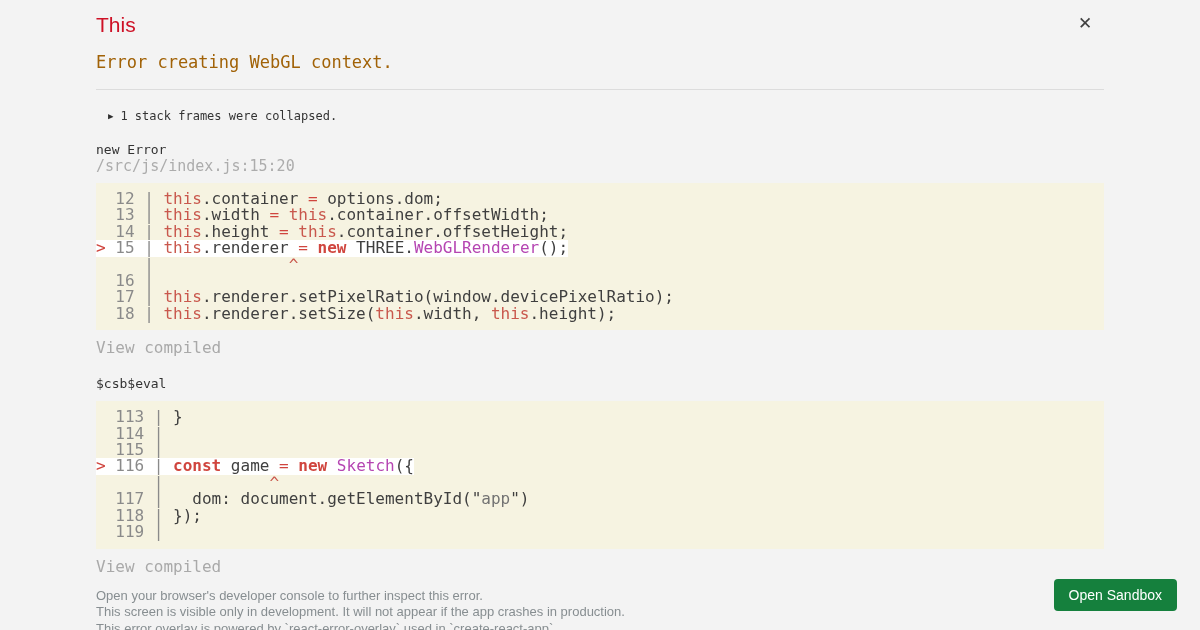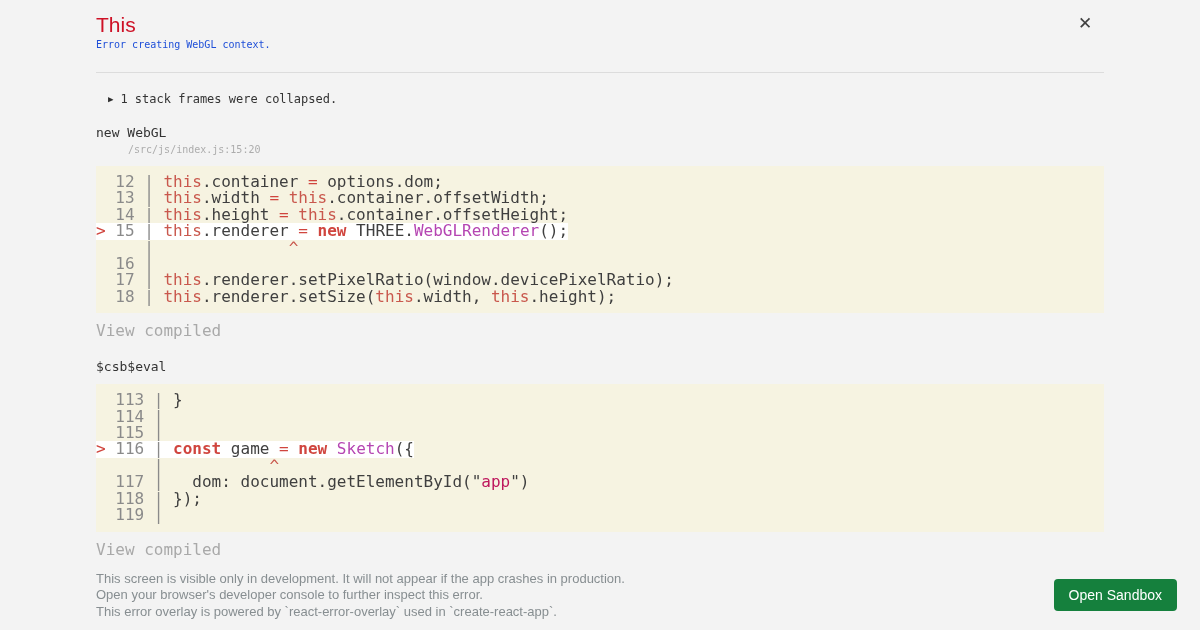--- a/index.html
+++ b/index.html
@@ -19,62 +19,63 @@
     font-size: 17px; line-height: 20px; color: #404040;
     cursor: pointer;
     font-family: "DejaVu Sans", "Liberation Sans", sans-serif;
   }
 
   h1.err-title {
     margin: 0; font-size: 21px; line-height: 23px;
     font-weight: 500; color: #ce1126;
   }
   .err-message {
+    margin-top: 17px;
     font-family: "DejaVu Sans Mono", monospace;
-    font-size: 10px; line-height: 18px; color: #1d4ed8;
+    font-size: 17px; line-height: 18px; color: #a16207;
   }
   .divider {
     margin: 18px 0 0 0; border: none;
     border-top: 1px solid #dcdcdc; height: 0;
   }
   .collapsed-row {
     margin-top: 19px;
     font-family: "DejaVu Sans Mono", monospace;
     font-size: 12px; color: #333; cursor: pointer; margin-left: 12px;
   }
   .tri { font-size: 9px; margin-right: 7px; color: #2e2e2e; vertical-align: 1px; }
 
   .frame { margin-top: 19px; }
   .frame-fn {
     font-family: "DejaVu Sans Mono", monospace;
     font-size: 13px; line-height: 15px; color: #333;
   }
   .frame-loc {
     margin-top: 3px;
     font-family: "DejaVu Sans Mono", monospace;
-    font-size: 10px; line-height: 13px; color: #acacac; margin-left: 32px;
+    font-size: 15px; line-height: 13px; color: #acacac;
   }
   .code-frame {
     margin: 10px 0 0 0; padding: 8px 0;
     background: #f6f3e1;
     font-family: "DejaVu Sans Mono", monospace;
     font-size: 16px; line-height: 16.4px;
     color: #3f3f3f;
   }
   .code-line { white-space: pre; min-height: 16.4px; }
   .line-inner { display: inline-block; }
   .line-inner.hl { background: #ffffff; }
   .tk-g { color: #8a8a8a; }
   .tk-m { color: #d0453e; }
   .tk-d { color: #3f3f3f; }
   .tk-k { color: #c9584d; }
   .tk-n { color: #d0453e; font-weight: bold; }
   .tk-o { color: #d0453e; }
   .tk-c { color: #b545b2; }
-  .tk-s { color: #be185d; }
+  .tk-s { color: #737373; }
   .tk-x { color: #c9584d; }
 
   .view-compiled {
     margin-top: 8px; display: inline-block;
     font-family: "DejaVu Sans Mono", monospace;
     font-size: 16px; color: #a9a9a9; cursor: pointer;
   }
   .footer {
     margin-top: 12px;
     font-size: 13px; line-height: 16.5px; color: #878e91;
@@ -97,35 +98,35 @@
 
   <div class="err-message">Error creating WebGL context.</div>
 
   <hr class="divider">
 
   <div class="collapsed-row">
     <span class="tri">▶</span><span>1 stack frames were collapsed.</span>
   </div>
 
   <div class="frame">
-    <div class="frame-fn">new WebGL</div>
+    <div class="frame-fn">new Error</div>
     <div class="frame-loc">/src/js/index.js:15:20</div>
     <pre class="code-frame"><div class="code-line"><span class="line-inner"><span class="tk-g">  12 | </span><span class="tk-k">this</span><span class="tk-d">.container </span><span class="tk-o">=</span><span class="tk-d"> options.dom;</span></span></div><div class="code-line"><span class="line-inner"><span class="tk-g">  13 | </span><span class="tk-k">this</span><span class="tk-d">.width </span><span class="tk-o">=</span><span class="tk-d"> </span><span class="tk-k">this</span><span class="tk-d">.container.offsetWidth;</span></span></div><div class="code-line"><span class="line-inner"><span class="tk-g">  14 | </span><span class="tk-k">this</span><span class="tk-d">.height </span><span class="tk-o">=</span><span class="tk-d"> </span><span class="tk-k">this</span><span class="tk-d">.container.offsetHeight;</span></span></div><div class="code-line"><span class="line-inner hl"><span class="tk-m">&gt; </span><span class="tk-g">15 | </span><span class="tk-k">this</span><span class="tk-d">.renderer </span><span class="tk-o">=</span><span class="tk-d"> </span><span class="tk-n">new</span><span class="tk-d"> THREE.</span><span class="tk-c">WebGLRenderer</span><span class="tk-d">();</span></span></div><div class="code-line"><span class="line-inner"><span class="tk-g">     | </span><span class="tk-x">             ^</span></span></div><div class="code-line"><span class="line-inner"><span class="tk-g">  16 |</span></span></div><div class="code-line"><span class="line-inner"><span class="tk-g">  17 | </span><span class="tk-k">this</span><span class="tk-d">.renderer.setPixelRatio(window.devicePixelRatio);</span></span></div><div class="code-line"><span class="line-inner"><span class="tk-g">  18 | </span><span class="tk-k">this</span><span class="tk-d">.renderer.setSize(</span><span class="tk-k">this</span><span class="tk-d">.width, </span><span class="tk-k">this</span><span class="tk-d">.height);</span></span></div></pre>
     <div><span class="view-compiled">View compiled</span></div>
   </div>
 
   <div class="frame">
     <div class="frame-fn">$csb$eval</div>
     <pre class="code-frame"><div class="code-line"><span class="line-inner"><span class="tk-g">  113 | </span><span class="tk-d">}</span></span></div><div class="code-line"><span class="line-inner"><span class="tk-g">  114 |</span></span></div><div class="code-line"><span class="line-inner"><span class="tk-g">  115 |</span></span></div><div class="code-line"><span class="line-inner hl"><span class="tk-m">&gt; </span><span class="tk-g">116 | </span><span class="tk-n">const</span><span class="tk-d"> game </span><span class="tk-o">=</span><span class="tk-d"> </span><span class="tk-n">new</span><span class="tk-d"> </span><span class="tk-c">Sketch</span><span class="tk-d">({</span></span></div><div class="code-line"><span class="line-inner"><span class="tk-g">      | </span><span class="tk-x">          ^</span></span></div><div class="code-line"><span class="line-inner"><span class="tk-g">  117 | </span><span class="tk-d">  dom: document.getElementById("</span><span class="tk-s">app</span><span class="tk-d">")</span></span></div><div class="code-line"><span class="line-inner"><span class="tk-g">  118 | </span><span class="tk-d">});</span></span></div><div class="code-line"><span class="line-inner"><span class="tk-g">  119 |</span></span></div></pre>
     <div><span class="view-compiled">View compiled</span></div>
   </div>
 
   <div class="footer">
+    <div>Open your browser's developer console to further inspect this error.</div>
     <div>This screen is visible only in development. It will not appear if the app crashes in production.</div>
-    <div>Open your browser's developer console to further inspect this error.</div>
     <div>This error overlay is powered by `react-error-overlay` used in `create-react-app`.</div>
   </div>
 
 </div>
 
 <button class="close-btn">✕</button>
 
 <button class="open-sandbox">Open Sandbox</button>
 
 </body></html>

